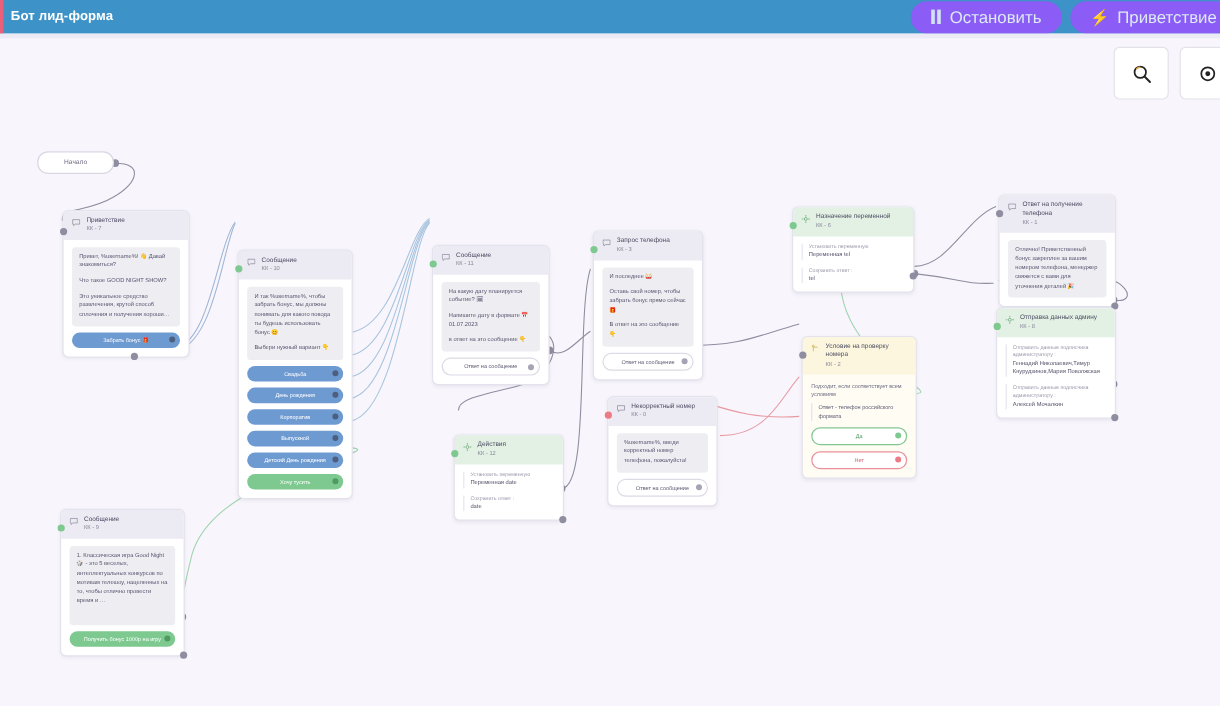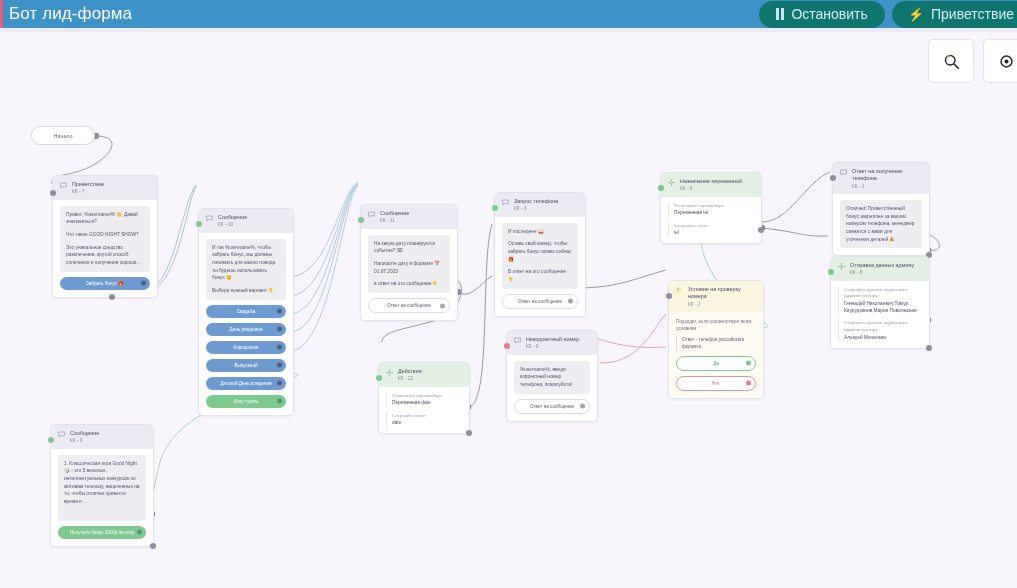--- a/index.html
+++ b/index.html
@@ -9,25 +9,25 @@
     background:#f8f6fc;
   }
   
   .app{position:relative;width:1017px;height:588px;overflow:hidden;background:#f8f6fc;}
   .topbar{
     position:absolute;left:0;top:0;width:1017px;height:28px;
     background:#3d92c8;display:flex;align-items:center;
   }
   .topbar:before{content:"";position:absolute;left:0;top:0;width:3px;height:28px;background:#e8607a;}
   .bot-title{
-    color:#ffffff;font-size:17px;margin-left:9px;letter-spacing:.1px;white-space:nowrap;
+    color:#ffffff;font-size:11px;margin-left:9px;letter-spacing:.1px;white-space:nowrap;font-weight:bold;
   }
   .top-actions{position:absolute;right:0;top:0;height:28px;display:flex;align-items:center;gap:7px;}
   .tbtn{
-    height:27px;border-radius:14px;background:#0f766e;color:#dbeaf5;
+    height:27px;border-radius:14px;background:#8b5cf6;color:#dbeaf5;
     display:flex;align-items:center;gap:6px;padding:0 17px;font-size:14px;white-space:nowrap;
   }
   .tbtn .gl{font-size:13px;color:#cfe3f2;display:inline-block;}
   .tbtn-test{margin-right:-14px;}
   .pause-icon{display:inline-block;width:9px;height:12px;position:relative;}
   .pause-icon i{position:absolute;top:0;width:3px;height:12px;background:#cfe3f2;display:block;}
   .pause-icon i:first-child{left:0;} .pause-icon i:last-child{left:5px;}
 
   
   .subbar{position:absolute;left:0;top:28px;width:1017px;height:4px;background:#eceaf4;}

